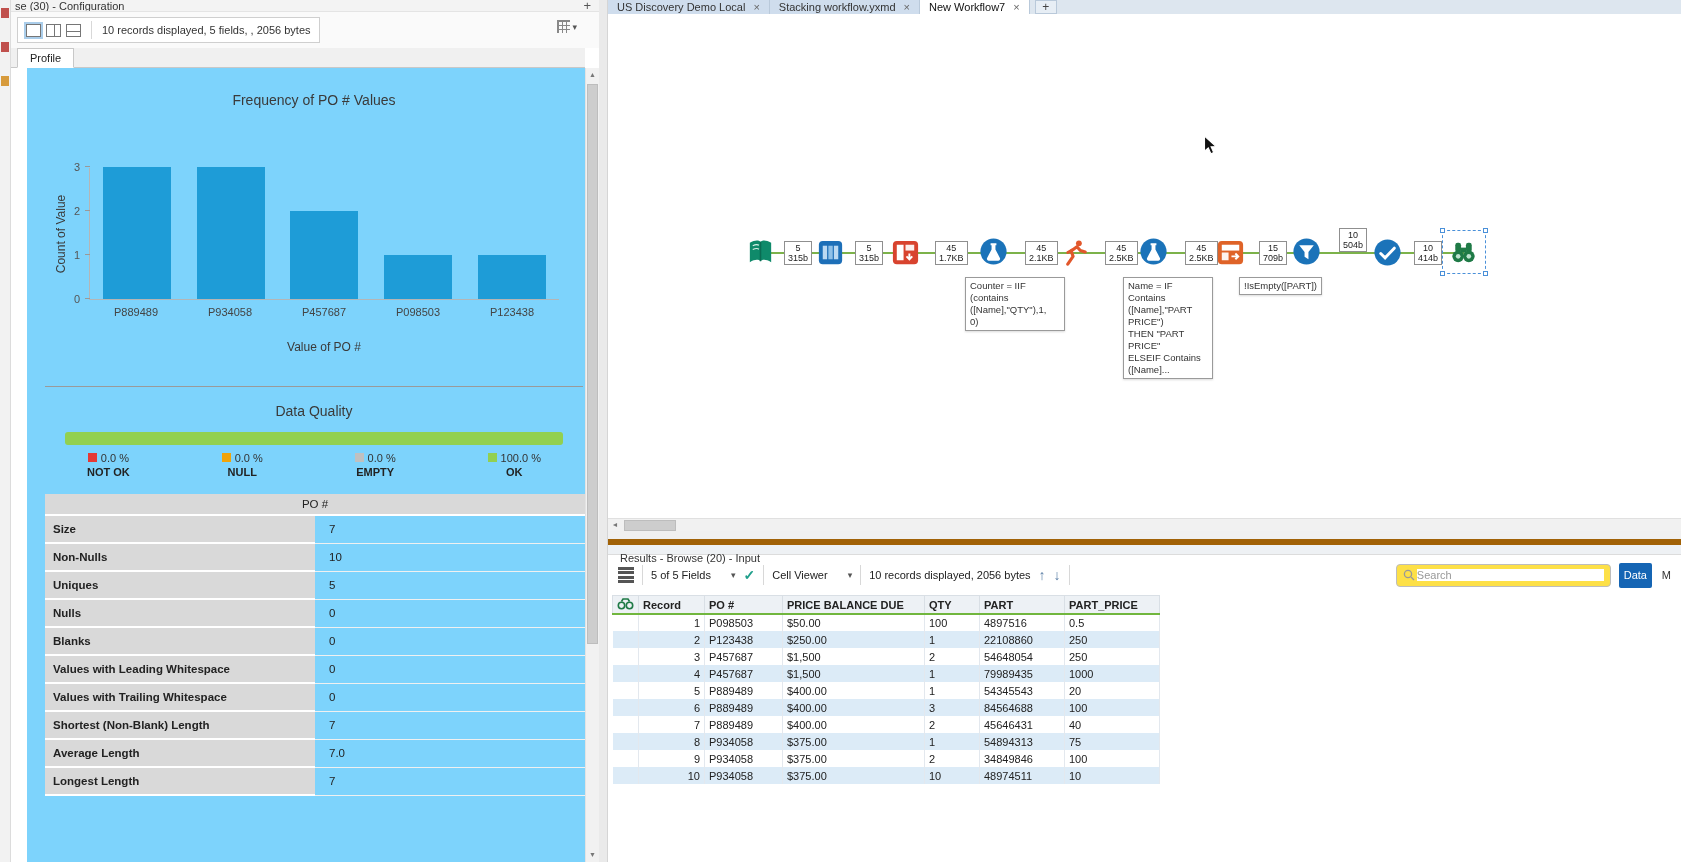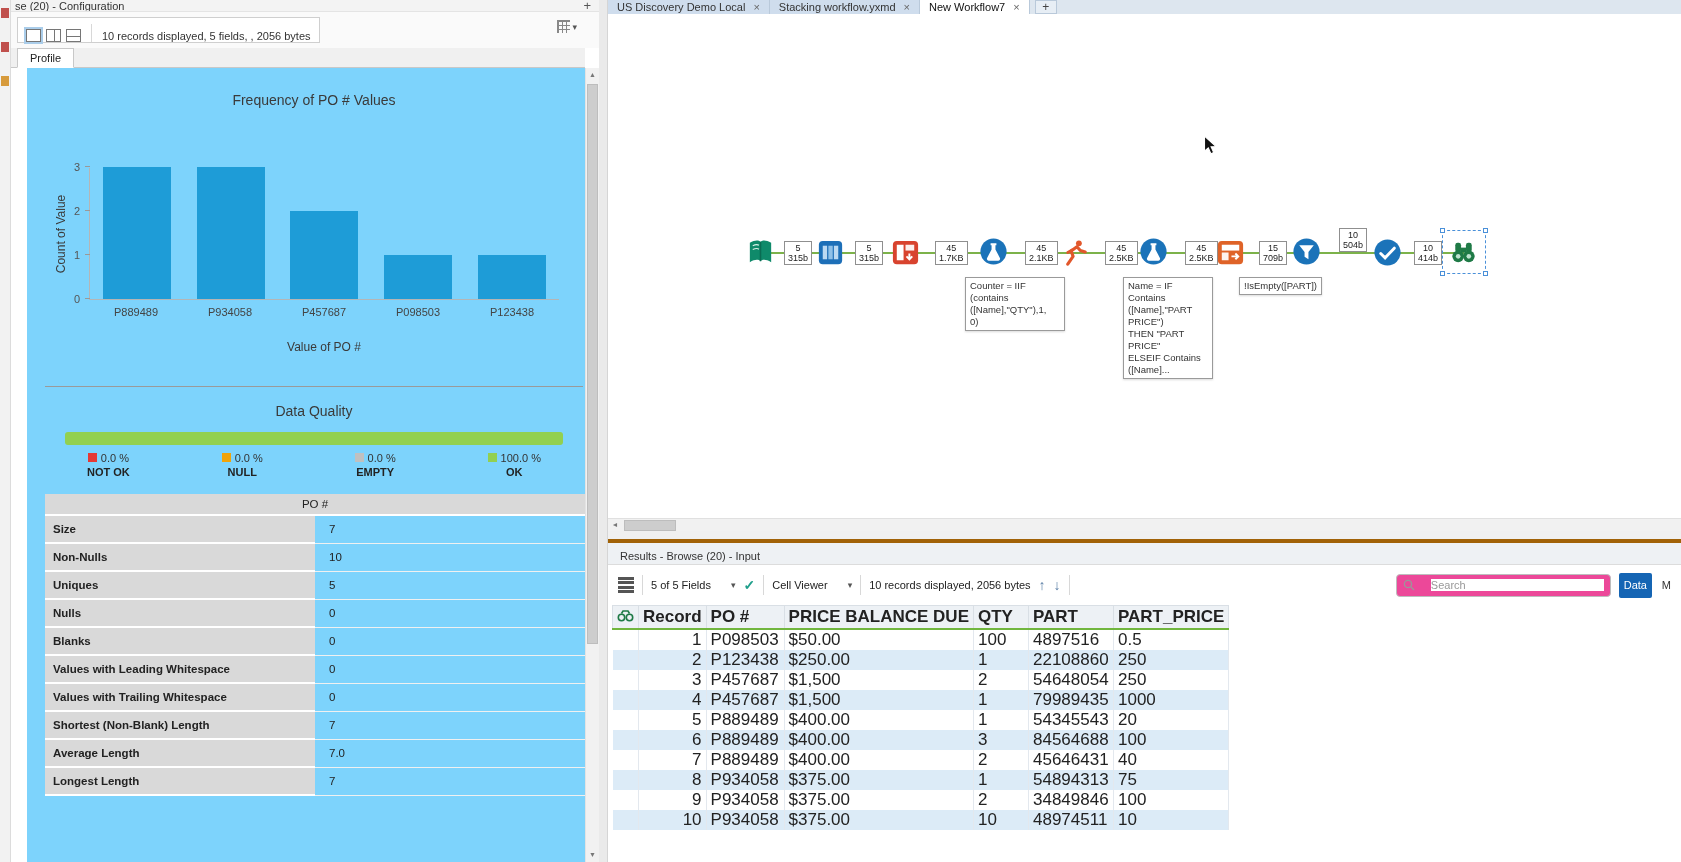--- a/index.html
+++ b/index.html
@@ -9,21 +9,21 @@
 
   
   #left-strip{position:absolute;left:0;top:0;width:11px;height:862px;background:#f2f2f2;border-right:1px solid #dcdcdc}
   .strip-ico{width:8px;height:10px;margin:8px auto 24px}
 
   
   #left-panel{position:absolute;left:11px;top:0;width:588px;height:862px;background:#fff}
   #cfg-title{position:absolute;left:0;top:0;width:100%;height:12px;background:#f3f3f3;border-bottom:1px solid #e4e4e4;font-size:11px;line-height:13px;color:#333;padding-left:4px;overflow:hidden}
   #cfg-plus{position:absolute;right:8px;top:-1px;font-size:13px;color:#555}
   #cfg-toolbar{position:absolute;left:0;top:12px;width:100%;height:36px;background:#fafafa;display:flex;align-items:center;padding:0 6px}
-  .tb-box{border:1px solid #cfcfcf;background:#fff;height:26px;display:flex;align-items:flex-end;padding:0 8px;gap:5px}
+  .tb-box{border:1px solid #cfcfcf;background:#fff;height:26px;display:flex;align-items:center;padding:0 8px;gap:5px}
   .pane-ico{width:15px;height:13px;border:1px solid #767676;position:relative;background:#fff}
   .pane-ico.sel{outline:2px solid #aacdea}
   .pane-v::after{content:"";position:absolute;left:7px;top:0;bottom:0;width:1px;background:#767676}
   .pane-h::after{content:"";position:absolute;top:6px;left:0;right:0;height:1px;background:#767676}
   .tb-sep{width:1px;height:18px;background:#d8d8d8;margin:0 5px}
   #cfg-status{color:#333}
   #grid-btn{position:absolute;right:22px;top:8px;display:flex;align-items:center;gap:2px;color:#666}
   .grid-ico{width:13px;height:13px;border-left:1px solid #888;border-top:1px solid #888;background:linear-gradient(#888 1px,transparent 1px),linear-gradient(90deg,#888 1px,transparent 1px);background-size:4px 4px}
   #profile-tabs{position:absolute;left:0;top:48px;width:574px;height:20px;background:#f0f0f0;border-bottom:1px solid #c8c8c8;display:flex;align-items:flex-end;padding-left:6px}
   .ptab{background:#fff;border:1px solid #c8c8c8;border-bottom:1px solid #fff;margin-bottom:-1px;padding:3px 12px;font-size:11px;color:#222}
@@ -87,57 +87,57 @@
   #cursor{position:absolute;left:595px;top:121px}
 
   
   #h-scroll{position:absolute;left:608px;top:518px;width:1073px;height:13px;background:#f1f1f1;border-top:1px solid #e0e0e0}
   #h-left{position:absolute;left:0;top:0;width:14px;height:12px;text-align:center;font-size:7px;line-height:12px;color:#777}
   #h-thumb{position:absolute;left:16px;top:1px;width:52px;height:11px;background:#cdcdcd;border:1px solid #bdbdbd}
 
   
   #results{position:absolute;left:608px;top:531px;width:1073px;height:331px;background:#fff}
   #res-gap{height:8px;background:#f0f0f0}
-  #res-title{height:26px;background:#eef1f4;border-top:4px solid #a16207;border-bottom:1px solid #dcdcdc;line-height:26px;padding-left:12px;color:#333}
+  #res-title{height:16px;background:#eef1f4;border-top:6px solid #a16207;border-bottom:1px solid #dcdcdc;line-height:26px;padding-left:12px;color:#333}
   #res-toolbar{height:40px;display:flex;align-items:center;padding:0 10px;gap:8px;background:#fff}
   .rt-sep{width:1px;height:20px;background:#d8d8d8}
   #stack-ico{width:16px;height:20px;display:flex;flex-direction:column;justify-content:space-between;padding:2px 0}
   #stack-ico i{display:block;height:3px;background:#555}
   .drop{display:flex;align-items:center;gap:20px;color:#222}
   .caret{font-size:9px;color:#555}
   #fields-check{color:#1f9f8b;font-size:14px;font-weight:bold}
   .nav-arrow{font-size:14px;color:#5b7fa6;font-weight:bold}
-  #search-wrap{margin-left:auto;display:flex;align-items:center;border:1px solid #bdbdbd;border-radius:4px;height:23px;width:215px;padding:0 6px;gap:16px;background:#ec4899}
+  #search-wrap{margin-left:auto;display:flex;align-items:center;border:1px solid #bdbdbd;border-radius:4px;height:23px;width:215px;padding:0 6px;gap:2px;background:#fde047}
   #search-input{border:none;outline:none;flex:1;font-size:11px;font-family:"Liberation Sans",sans-serif;color:#333}
   #search-input::placeholder{color:#999}
   #data-btn{width:33px;height:25px;background:#1565b4;color:#fff;display:flex;align-items:center;justify-content:center;border-radius:2px}
   #meta-btn{color:#333;padding-left:2px}
 
   
-  #results-table{border-collapse:collapse;table-layout:fixed;font-size:17px;margin-left:4px}
+  #results-table{border-collapse:collapse;table-layout:fixed;font-size:11px;margin-left:4px}
   #results-table th{background:#edf1f5;border:1px solid #d9dfe5;border-bottom:2px solid #71b63e;font-weight:bold;text-align:left;padding:1px 4px;height:17px;white-space:nowrap;overflow:hidden;color:#222}
   #results-table td{border-right:1px solid #e3e8ee;padding:0 4px;height:17px;white-space:nowrap;overflow:hidden}
   #results-table tr.alt{background:#dcebf7}
   #results-table td.rec{text-align:right}
   th.gutter{width:24px}
 </style>
 </head>
 <body>
 
 <div id="app">
 
   <div id="left-strip">
     <div class="strip-ico" style="background:#c0504d"></div>
     <div class="strip-ico" style="background:#c0504d"></div>
     <div class="strip-ico" style="background:#d79b3c"></div>
   </div>
 
   <div id="left-panel">
     <div id="cfg-title">
-      <span>se (20) - Configuration</span>
+      <span>se (30) - Configuration</span>
       <span id="cfg-plus">+</span>
     </div>
     <div id="cfg-toolbar">
       <div class="tb-box">
         <span class="pane-ico sel"></span>
         <span class="pane-ico pane-v"></span>
         <span class="pane-ico pane-h"></span>
         <span class="tb-sep"></span>
         <span id="cfg-status">10 records displayed, 5 fields, , 2056 bytes</span>
       </div>

